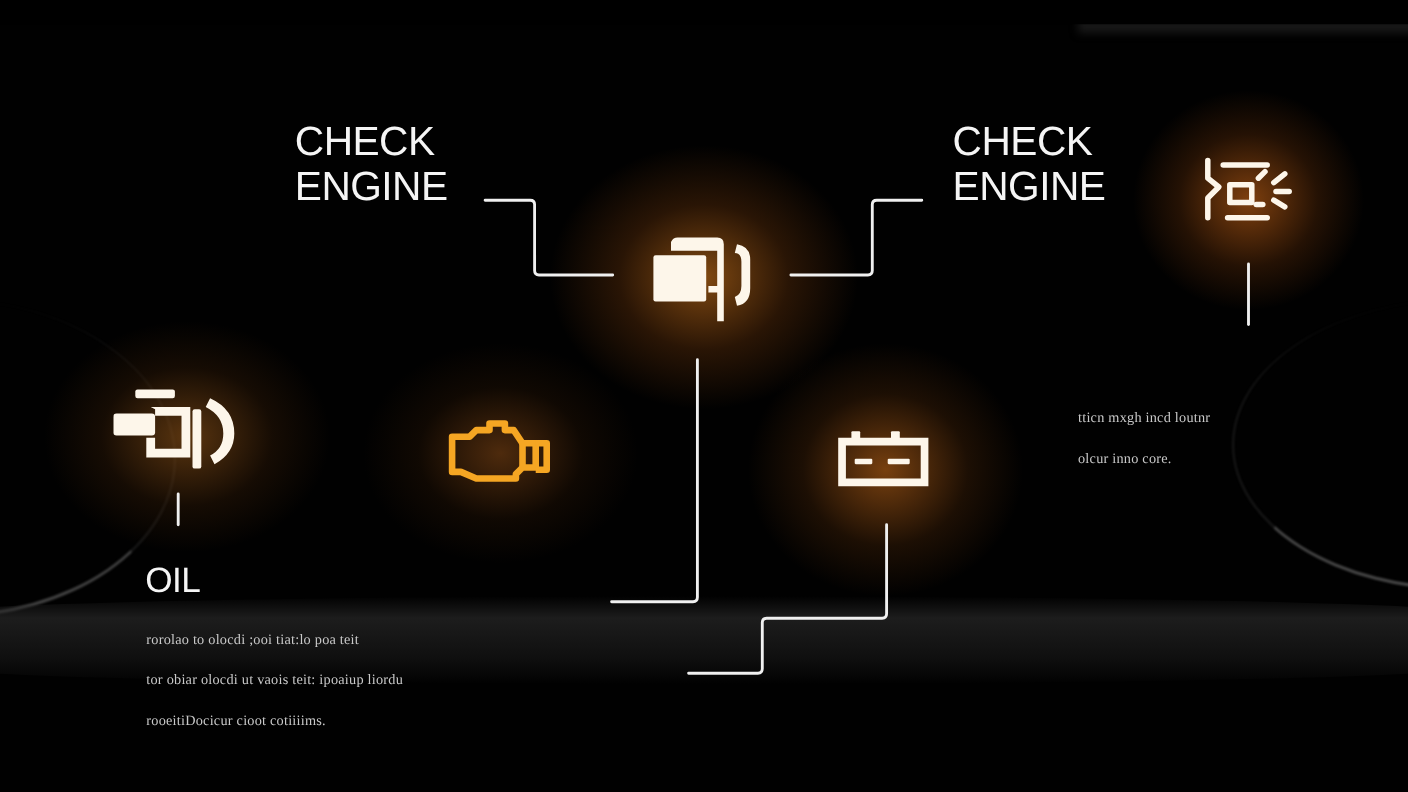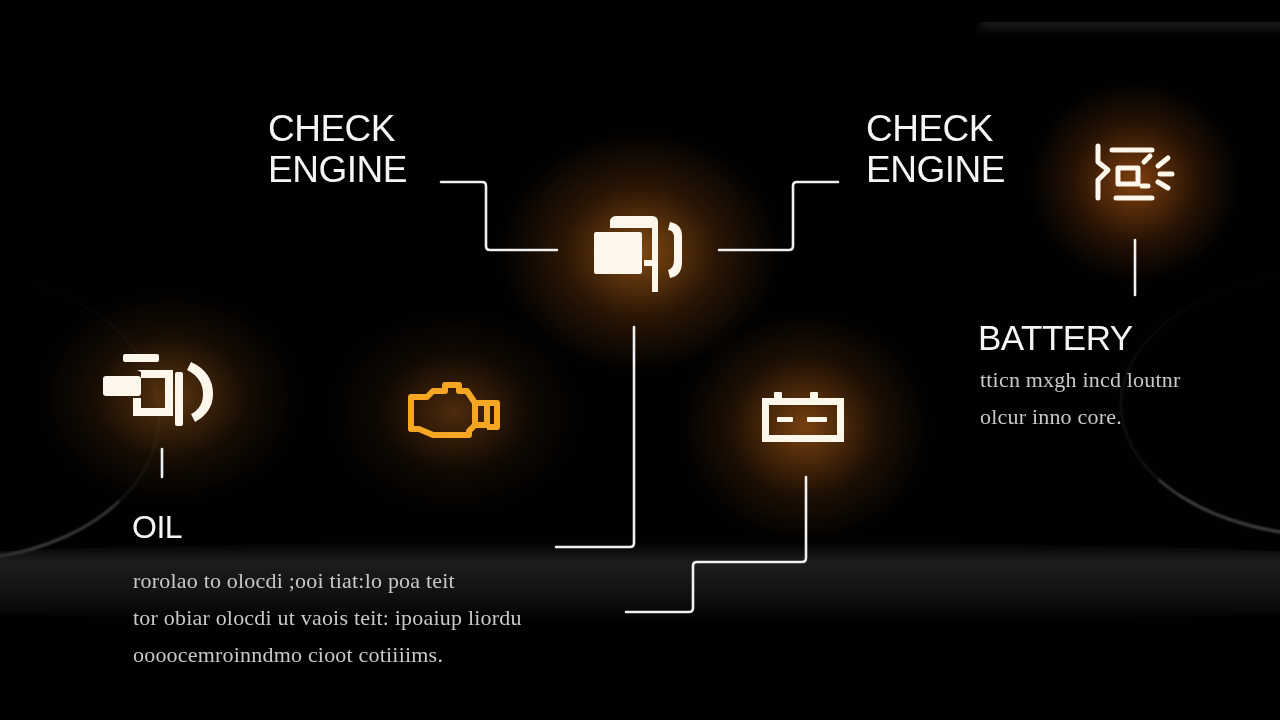--- a/index.html
+++ b/index.html
@@ -46,21 +46,21 @@
     background: radial-gradient(closest-side, rgba(140,75,18,0.85), rgba(70,36,8,0.4) 60%, rgba(0,0,0,0) 100%); }
 
   
   .label { position: absolute; color: #f5f5f5; font-weight: 400; letter-spacing: -0.5px; line-height: 1.12; }
   .label-big { font-size: 37px; }
   .lbl-ce-left { left: 268px; top: 86px; }
   .lbl-ce-right { left: 866px; top: 86px; }
   .lbl-battery { left: 978px; top: 296px; font-size: 35px; }
   .lbl-oil { left: 132px; top: 488px; font-size: 32px; text-align: right; }
 
-  .desc { position: absolute; color: #c9c9c9; font-family: "Liberation Serif", "DejaVu Serif", serif; font-size: 22px; letter-spacing: 0.2px; }
+  .desc { position: absolute; color: #c9c9c9; font-family: "Liberation Serif", "DejaVu Serif", serif; font-size: 13px; letter-spacing: 0.2px; }
   .desc-oil { left: 133px; top: 540px; width: 420px; line-height: 37px; }
   .desc-battery { left: 980px; top: 340px; width: 260px; line-height: 36.5px; }
   .desc div { white-space: nowrap; }
 
   
   svg.lines { position: absolute; left: 0; top: 0; width: 1280px; height: 720px; }
 
   .icon { position: absolute; }
 </style>
 </head>
@@ -91,27 +91,26 @@
   </svg>
 
   <div class="label label-big lbl-ce-left">
     <div>CHECK</div>
     <div>ENGINE</div>
   </div>
   <div class="label label-big lbl-ce-right">
     <div>CHECK</div>
     <div>ENGINE</div>
   </div>
-  <div class="label lbl-battery">BATTERY</div>
   <div class="label lbl-oil">OIL</div>
 
   <div class="desc desc-oil">
     <div>rorolao to olocdi ;ooi tiat:lo poa teit</div>
     <div>tor obiar olocdi ut vaois  teit: ipoaiup liordu</div>
-    <div>oooocemroinndmo cioot  cotiiiims.</div>
+    <div>rooeitiDocicur cioot  cotiiiims.</div>
   </div>
   <div class="desc desc-battery">
     <div>tticn mxgh incd loutnr</div>
     <div>olcur inno core.</div>
   </div>
 
   <svg class="icon" style="left:590px; top:192px;" width="100" height="86" viewBox="0 0 100 86">
     <g fill="#fdf6ea" stroke="none">
       <rect x="4" y="18" width="48" height="42" rx="2"></rect>
       <path d="M20,6 Q22,2 26,2 H62 Q68,2 68,8 V78 H62 V52 H54 V46 H62 V14 H20 Z"></path>

